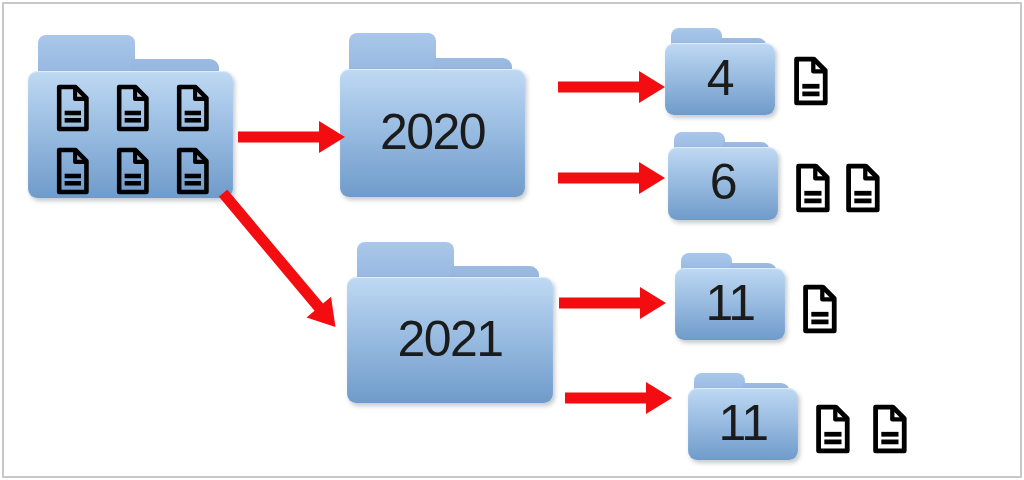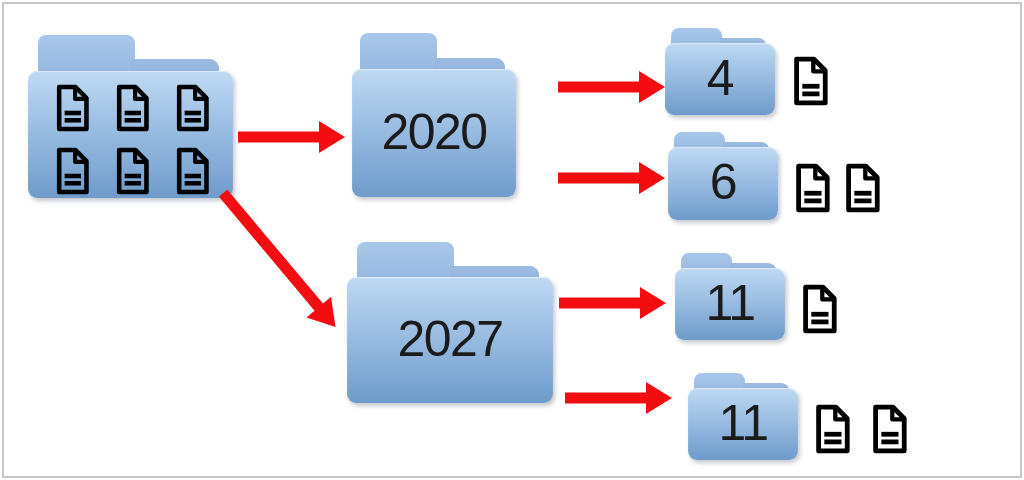--- a/index.html
+++ b/index.html
@@ -100,33 +100,33 @@
         </svg>
       <svg viewBox="0 0 44 54">
           <use href="#docicon"></use>
         </svg>
       <svg viewBox="0 0 44 54">
           <use href="#docicon"></use>
         </svg>
     </div>
   </div>
 
-  <div class="folder" style="left:352px;top:33px;width:164px;height:164px;">
+  <div class="folder" style="left:340px;top:33px;width:185px;height:164px;">
     <div class="f-tab"></div>
     <div class="f-ledge"></div>
     <div class="f-body">
       <span class="f-label">2020</span>
     </div>
   </div>
 
   <div class="folder" style="left:347px;top:242px;width:206px;height:161px;">
     <div class="f-tab"></div>
     <div class="f-ledge"></div>
     <div class="f-body">
-      <span class="f-label">2027</span>
+      <span class="f-label">2021</span>
     </div>
   </div>
 
   <div class="folder small" style="left:665px;top:28px;width:110px;height:87px;">
     <div class="f-tab"></div>
     <div class="f-ledge"></div>
     <div class="f-body">
       <span class="f-label">4</span>
     </div>
   </div>

